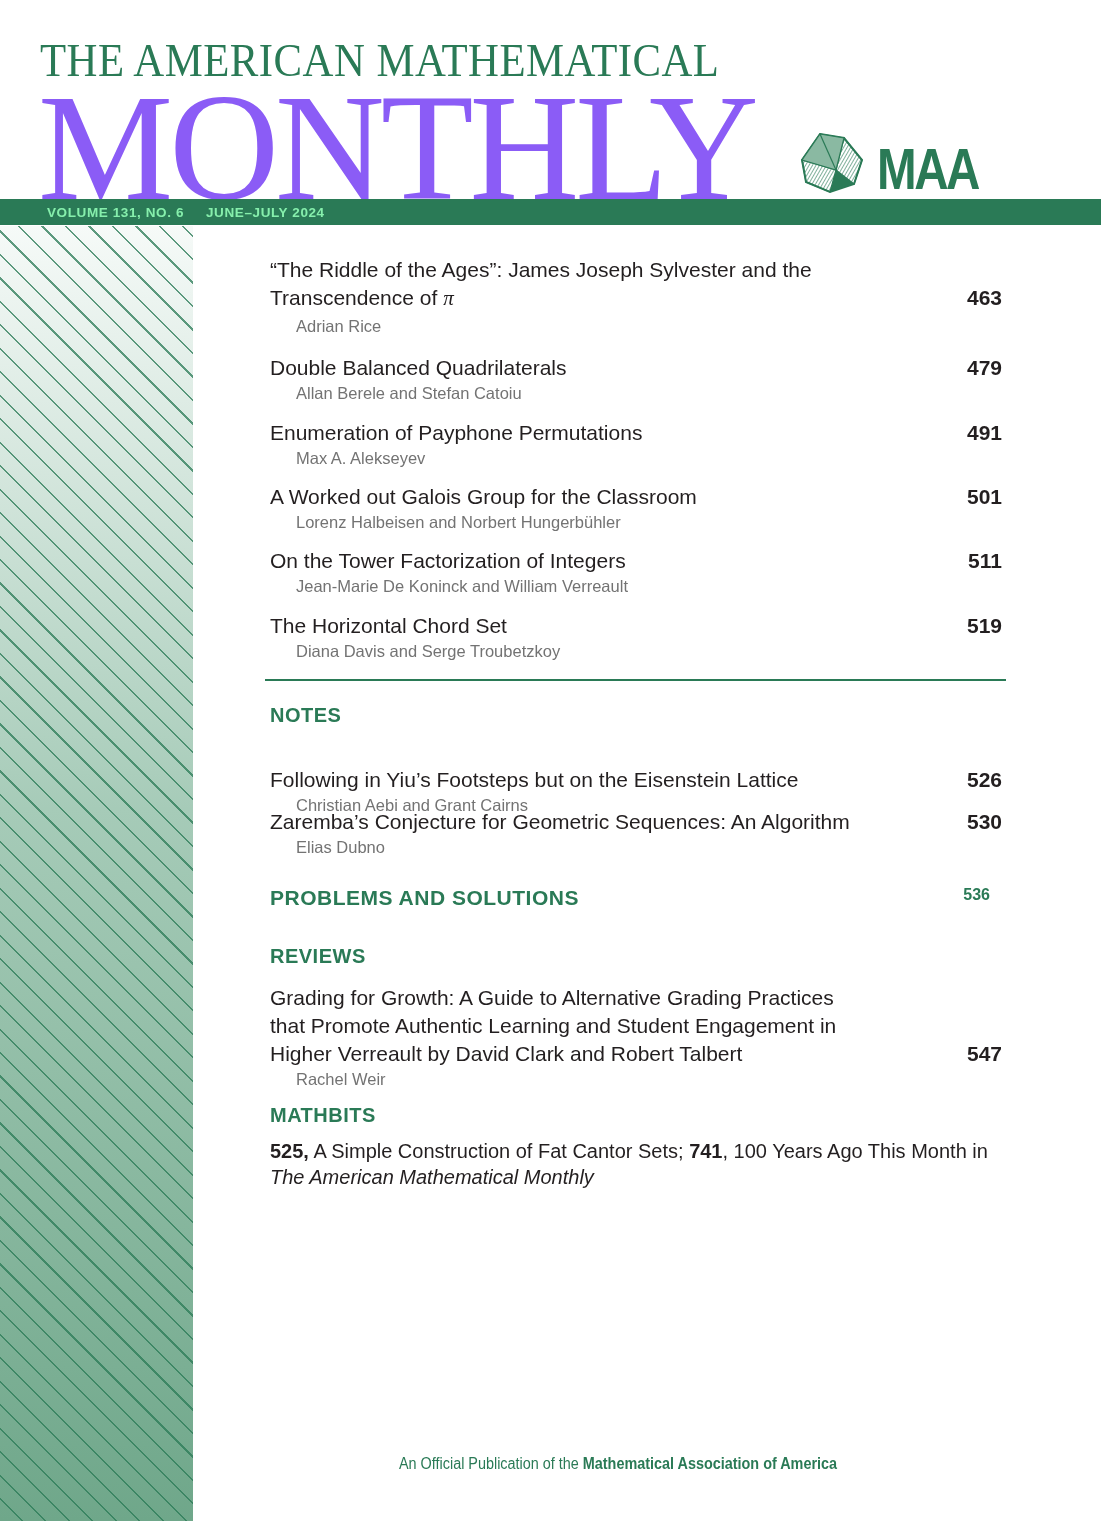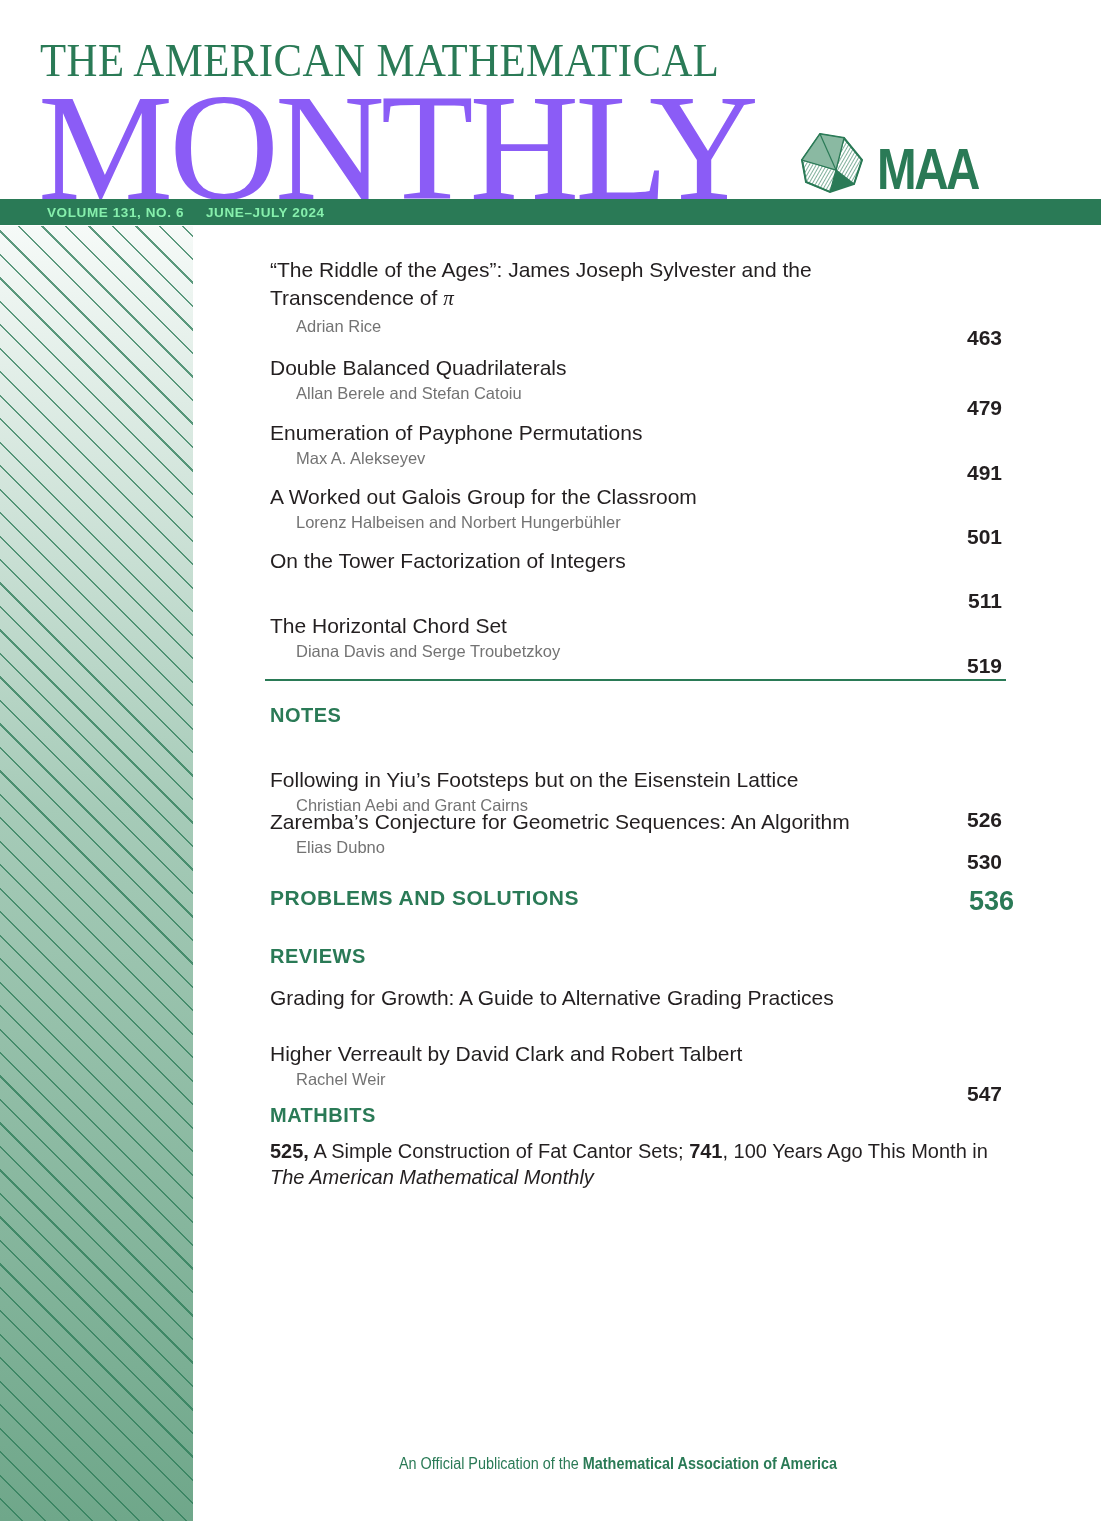--- a/index.html
+++ b/index.html
@@ -39,28 +39,28 @@
     position: absolute; left: 0; top: 226px; width: 193px; height: 1295px;
     background-color: #eef5f1;
     background-image:
       repeating-linear-gradient(45deg, transparent 0px, transparent 15px, rgba(42,122,86,0.75) 15px, rgba(42,122,86,0.75) 16.6px),
       linear-gradient(to bottom, #f6faf8 0%, #a6cbb8 45%, #6fa78a 100%);
   }
 
   .toc { position: absolute; left: 270px; top: 0; width: 732px; }
   .entry { position: absolute; left: 0; width: 732px; }
   .title { font-size: 21px; line-height: 28px; color: #231f20; padding-right: 70px; }
-  .page { position: absolute; right: 0; font-size: 21px; font-weight: bold; color: #231f20; line-height: 28px; margin-top: 40px; }
+  .page { position: absolute; right: 0; font-size: 21px; font-weight: bold; color: #231f20; line-height: 28px; }
   .author { font-size: 16.5px; line-height: 22px; color: #737373; padding-left: 26px; }
   .pi { font-family: "Liberation Serif", serif; font-style: italic; }
 
   .divider { position: absolute; left: 265px; top: 679px; width: 741px; height: 2px; background: #2a7a56; }
 
   .section-head { position: absolute; left: 270px; font-size: 20px; font-weight: bold; color: #2a7a56; letter-spacing: 0.5px; }
-  .section-page { position: absolute; right: 100px; font-size: 27px; font-weight: bold; color: #2a7a56; }
+  .section-page { position: absolute; right: 124px; font-size: 16px; font-weight: bold; color: #2a7a56; }
 
   .mathbits { position: absolute; left: 270px; top: 1138px; width: 720px; font-size: 20px; line-height: 26px; color: #231f20; }
   .mathbits b { font-weight: bold; }
   .mathbits i { font-style: italic; margin-top: 38px; }
 
   .footer {
     position: absolute; left: 0; top: 1455px; width: 1236px; text-align: center;
     font-size: 16px; color: #2a7a56; white-space: nowrap;
     transform: scaleX(0.9); transform-origin: center top;
   }
@@ -118,20 +118,21 @@
 
   <div class="entry" style="top:483px;">
     <div class="title">A Worked out Galois Group for the Classroom</div>
     <div class="page" style="top:0;">501</div>
     <div class="author">Lorenz Halbeisen and Norbert Hungerbühler</div>
   </div>
 
   <div class="entry" style="top:547px;">
     <div class="title">On the Tower Factorization of Integers</div>
     <div class="page" style="top:0;">511</div>
+    <div class="author">Jean-Marie De Koninck and William Verreault</div>
   </div>
 
   <div class="entry" style="top:612px;">
     <div class="title">The Horizontal Chord Set</div>
     <div class="page" style="top:0;">519</div>
     <div class="author">Diana Davis and Serge Troubetzkoy</div>
   </div>
 </div>
 
 <div class="divider"></div>
@@ -151,21 +152,21 @@
 </div>
 
 <div class="section-head" style="top:886px; font-size:21px;">PROBLEMS AND SOLUTIONS</div>
 <div class="section-page" style="top:886px;">536</div>
 
 <div class="section-head" style="top:945px;">REVIEWS</div>
 <div class="toc">
   <div class="entry" style="top:984px;">
     <div class="title">
       <span>Grading for Growth: A Guide to Alternative Grading Practices</span><br>
-      <br>
+      <span>that Promote Authentic Learning and Student Engagement in</span><br>
       <span>Higher Verreault by David Clark and Robert Talbert</span>
     </div>
     <div class="page" style="top:56px;">547</div>
     <div class="author">Rachel Weir</div>
   </div>
 </div>
 
 <div class="section-head" style="top:1104px;">MATHBITS</div>
 <div class="mathbits">
   <b>525,</b><span> A Simple Construction of Fat Cantor Sets; </span><b>741</b><span>, 100 Years Ago This Month in </span><i>The American Mathematical Monthly</i>

